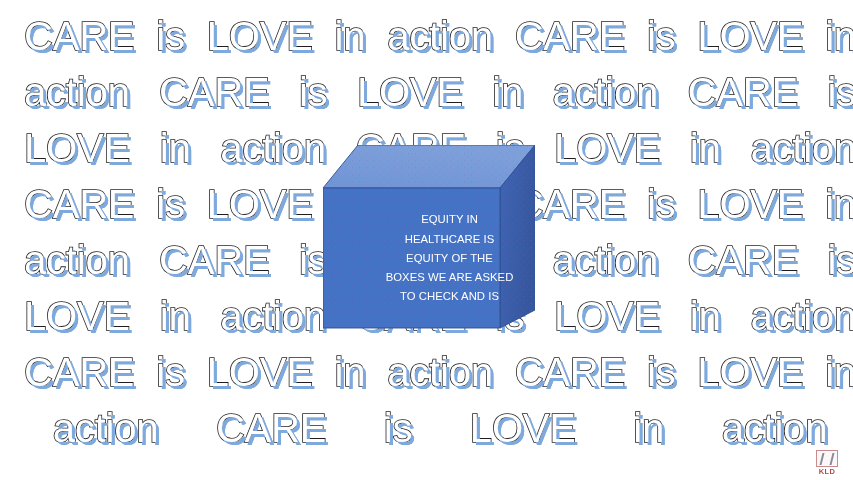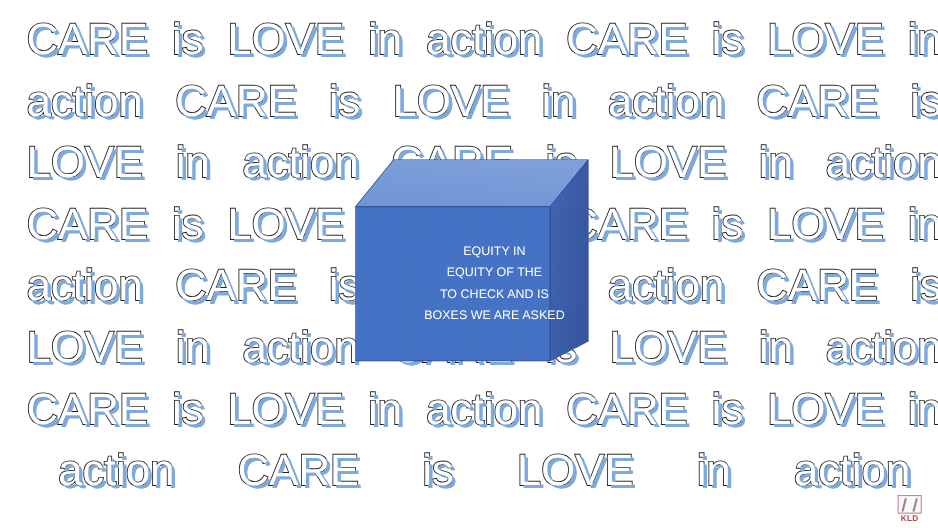--- a/index.html
+++ b/index.html
@@ -243,23 +243,24 @@
 
       <polygon points="177,43 212,0 212,165 177,183" fill="url(#sideGrad)" stroke="#2f4f93" stroke-width="0.9"></polygon>
       <polygon points="177,43 212,0 212,165 177,183" fill="url(#speck)"></polygon>
 
       <rect x="0" y="43" width="177" height="140" fill="#4472c4" stroke="#2f4f93" stroke-width="0.9"></rect>
       <rect x="0" y="43" width="177" height="140" fill="url(#speck)"></rect>
     </svg>
 
     <div id="cube-label">
       <div class="cl">EQUITY IN</div>
+      <div class="cl">HEALTHCARE IS</div>
       <div class="cl">EQUITY OF THE</div>
+      <div class="cl">BOXES WE ARE ASKED</div>
       <div class="cl">TO CHECK AND IS</div>
-      <div class="cl">BOXES WE ARE ASKED</div>
     </div>
   </div>
 
   <div id="logo">
     <div id="logo-mark"></div>
     <div id="logo-text">KLD</div>
   </div>
 
 </div>
 

